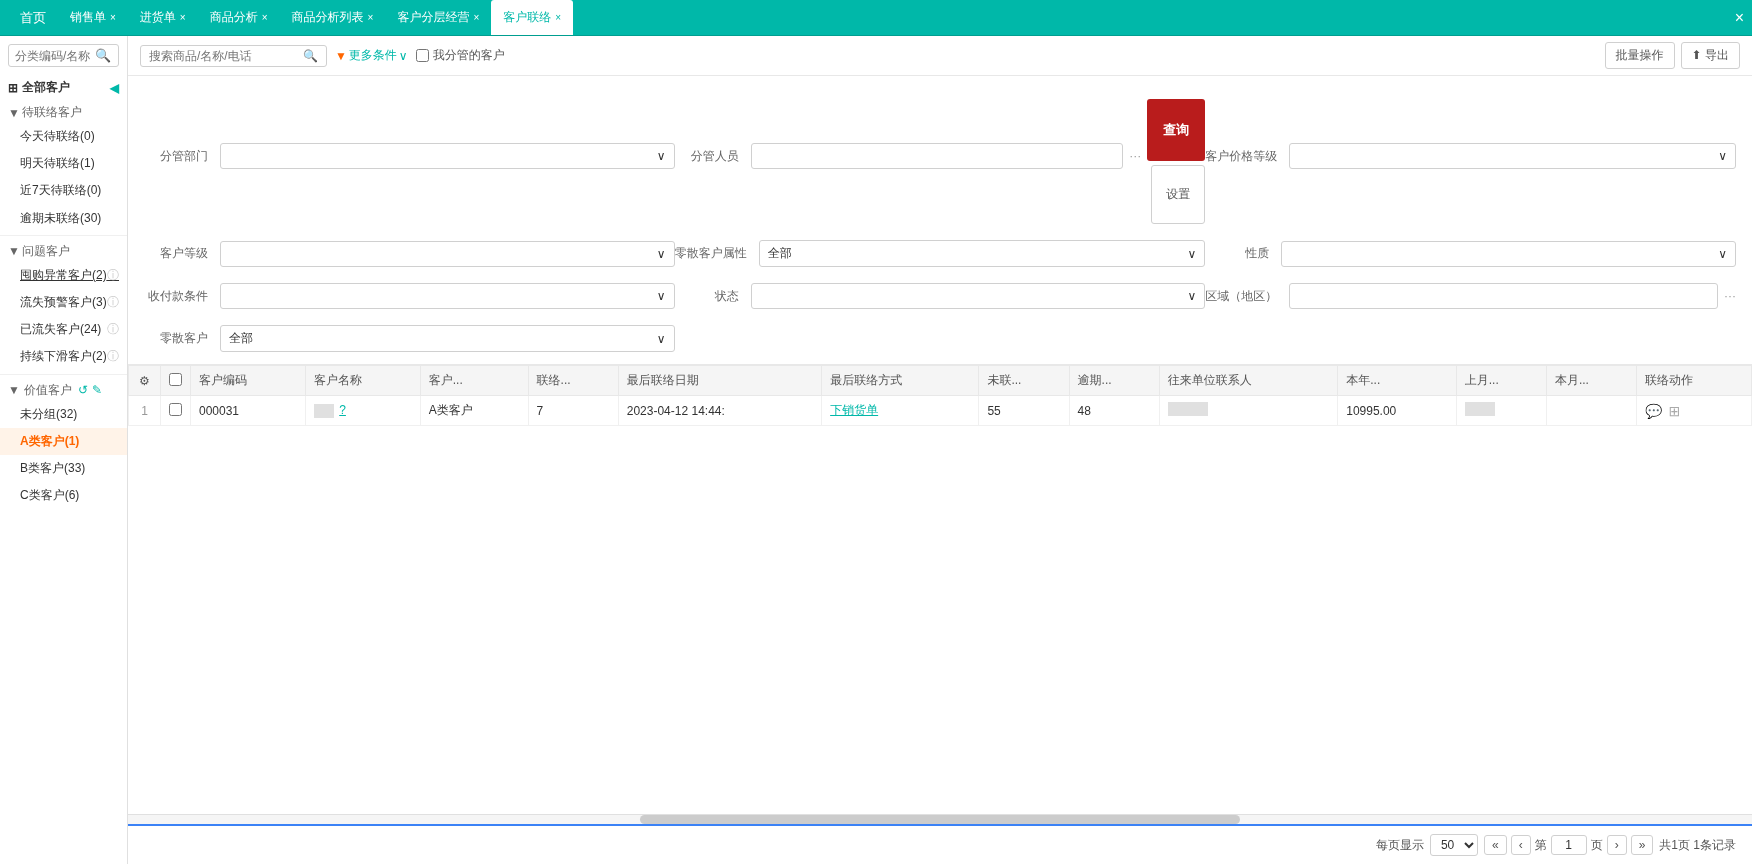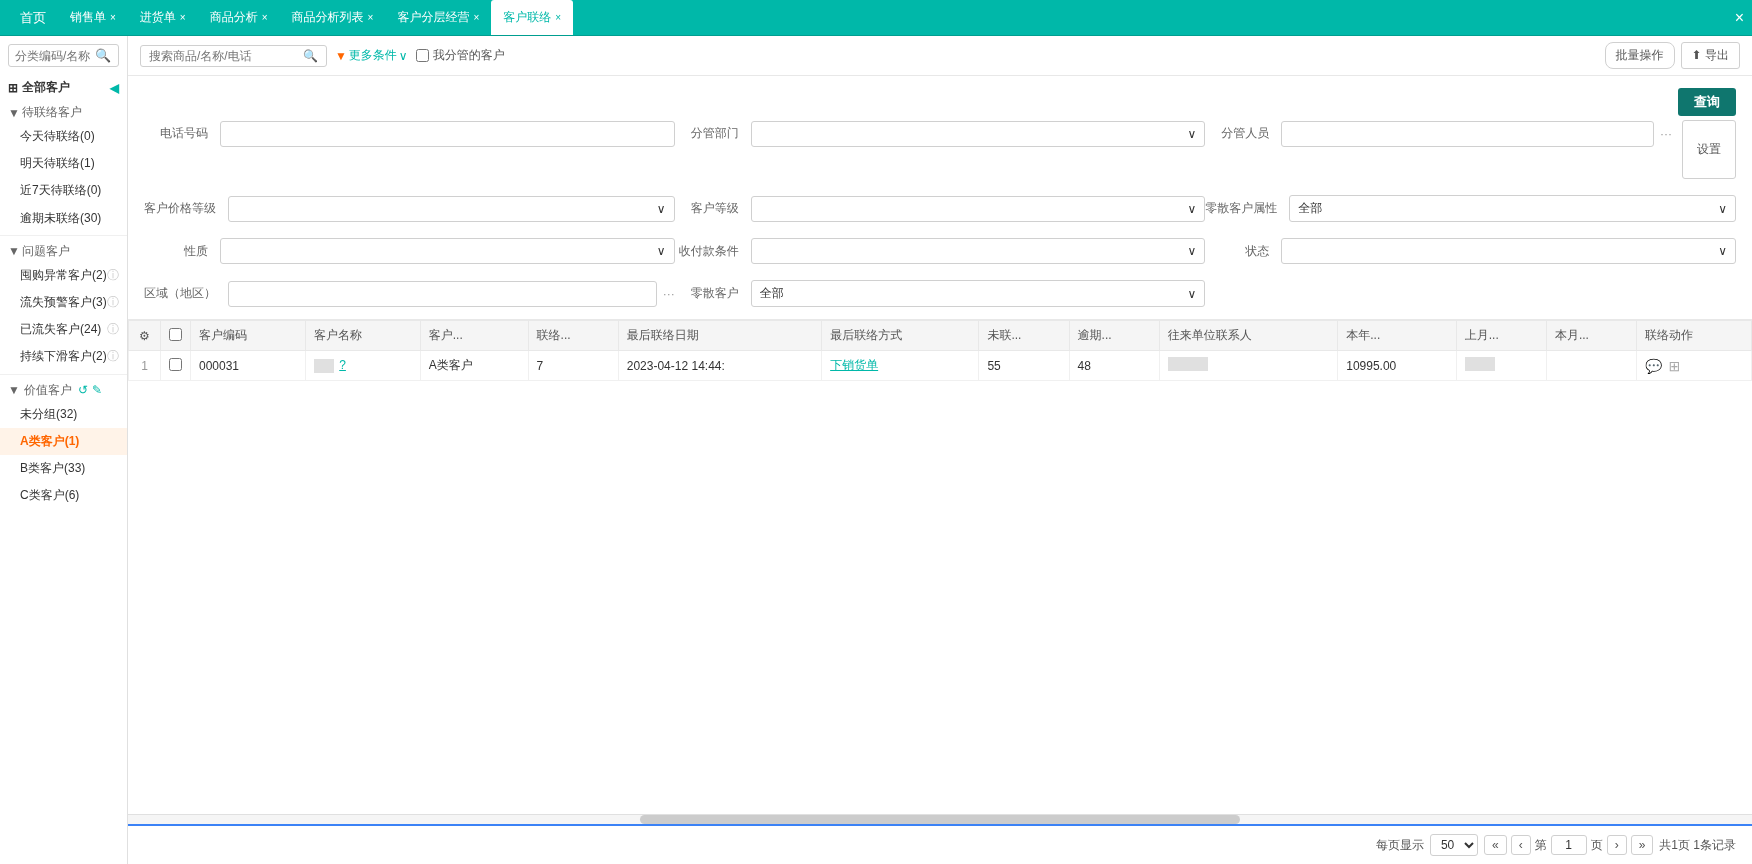--- a/index.html
+++ b/index.html
@@ -71,31 +71,31 @@
     }
     .filter-search input { border: none; outline: none; font-size: 12px; color: #666; width: 150px; }
     .filter-more {
       display: flex; align-items: center; color: #00b8a9; cursor: pointer; gap: 2px;
     }
     .filter-my { display: flex; align-items: center; gap: 4px; color: #555; cursor: pointer; }
     .filter-my input[type=checkbox] { cursor: pointer; }
     .filter-actions { margin-left: auto; display: flex; gap: 6px; }
     .btn-batch {
       border: 1px solid #d0d0d0; background: #fff; color: #555;
-      padding: 4px 10px; border-radius: 8px; cursor: pointer; font-size: 12px;
+      padding: 4px 10px; border-radius: 3px; cursor: pointer; font-size: 12px;
     }
     .btn-export {
       border: 1px solid #d0d0d0; background: #fff; color: #555;
       padding: 4px 10px; border-radius: 3px; cursor: pointer; font-size: 12px;
     }
 
     
     .btn-query {
-      background: #0f766e; color: #fff; border: none; border-radius: 3px;
-      padding: 5px 16px; cursor: pointer; font-size: 13px; font-weight: bold;
+      background: #b91c1c; color: #fff; border: none; border-radius: 3px;
+      padding: 22px 16px; cursor: pointer; font-size: 13px; font-weight: bold; margin-top: 11px;
     }
     .btn-settings {
       background: #fff; color: #555; border: 1px solid #d0d0d0; border-radius: 3px;
       padding: 20px 14px; cursor: pointer; font-size: 12px;
     }
     .filter-btns { display: flex; flex-direction: column; gap: 4px; align-items: flex-end; justify-content: center; }
 
     
     .table-wrap { flex: 1; overflow-y: auto; overflow-x: auto; background: #fff; margin: 0; }
     table { width: 100%; border-collapse: collapse; font-size: 12px; }
@@ -220,21 +220,21 @@
     <div class="sidebar-item">明天待联络(1)</div>
     <div class="sidebar-item">近7天待联络(0)</div>
     <div class="sidebar-item">逾期未联络(30)</div>
 
     <div class="sidebar-group-divider"></div>
 
     <div class="sidebar-group-label">
       <span>▼</span>
       <span>问题客户</span>
     </div>
-    <div class="sidebar-item" style="display:flex;align-items:center;justify-content:space-between;">
+    <div class="sidebar-item" style="display:flex;align-items:center;justify-content:space-between;text-decoration:underline;">
       <span>囤购异常客户(2)</span>
       <span style="color:#ccc;">ⓘ</span>
     </div>
     <div class="sidebar-item" style="display:flex;align-items:flex-start;justify-content:space-between;">
       <span>流失预警客户(3)</span>
       <span style="color:#ccc;">ⓘ</span>
     </div>
     <div class="sidebar-item" style="display:flex;align-items:center;justify-content:space-between;">
       <span>已流失客户(24)</span>
       <span style="color:#ccc;">ⓘ</span>
@@ -279,24 +279,20 @@
         <button class="btn-export">
           <span>⬆</span>
           <span>导出</span>
         </button>
       </div>
     </div>
 
     <div class="filter-panel-wrapper">
       <div class="filter-grid">
 
-        <div class="filter-cell">
-          <span class="label">电话号码</span>
-          <div class="ctrl text-input"></div>
-        </div>
         <div class="filter-cell">
           <span class="label">分管部门</span>
           <div class="ctrl">
             <span></span>
             <span class="chevron">∨</span>
           </div>
         </div>
         <div class="filter-cell" style="display:flex;align-items:center;gap:6px;">
           <span class="label">分管人员</span>
           <div class="ctrl" style="flex:1;">

